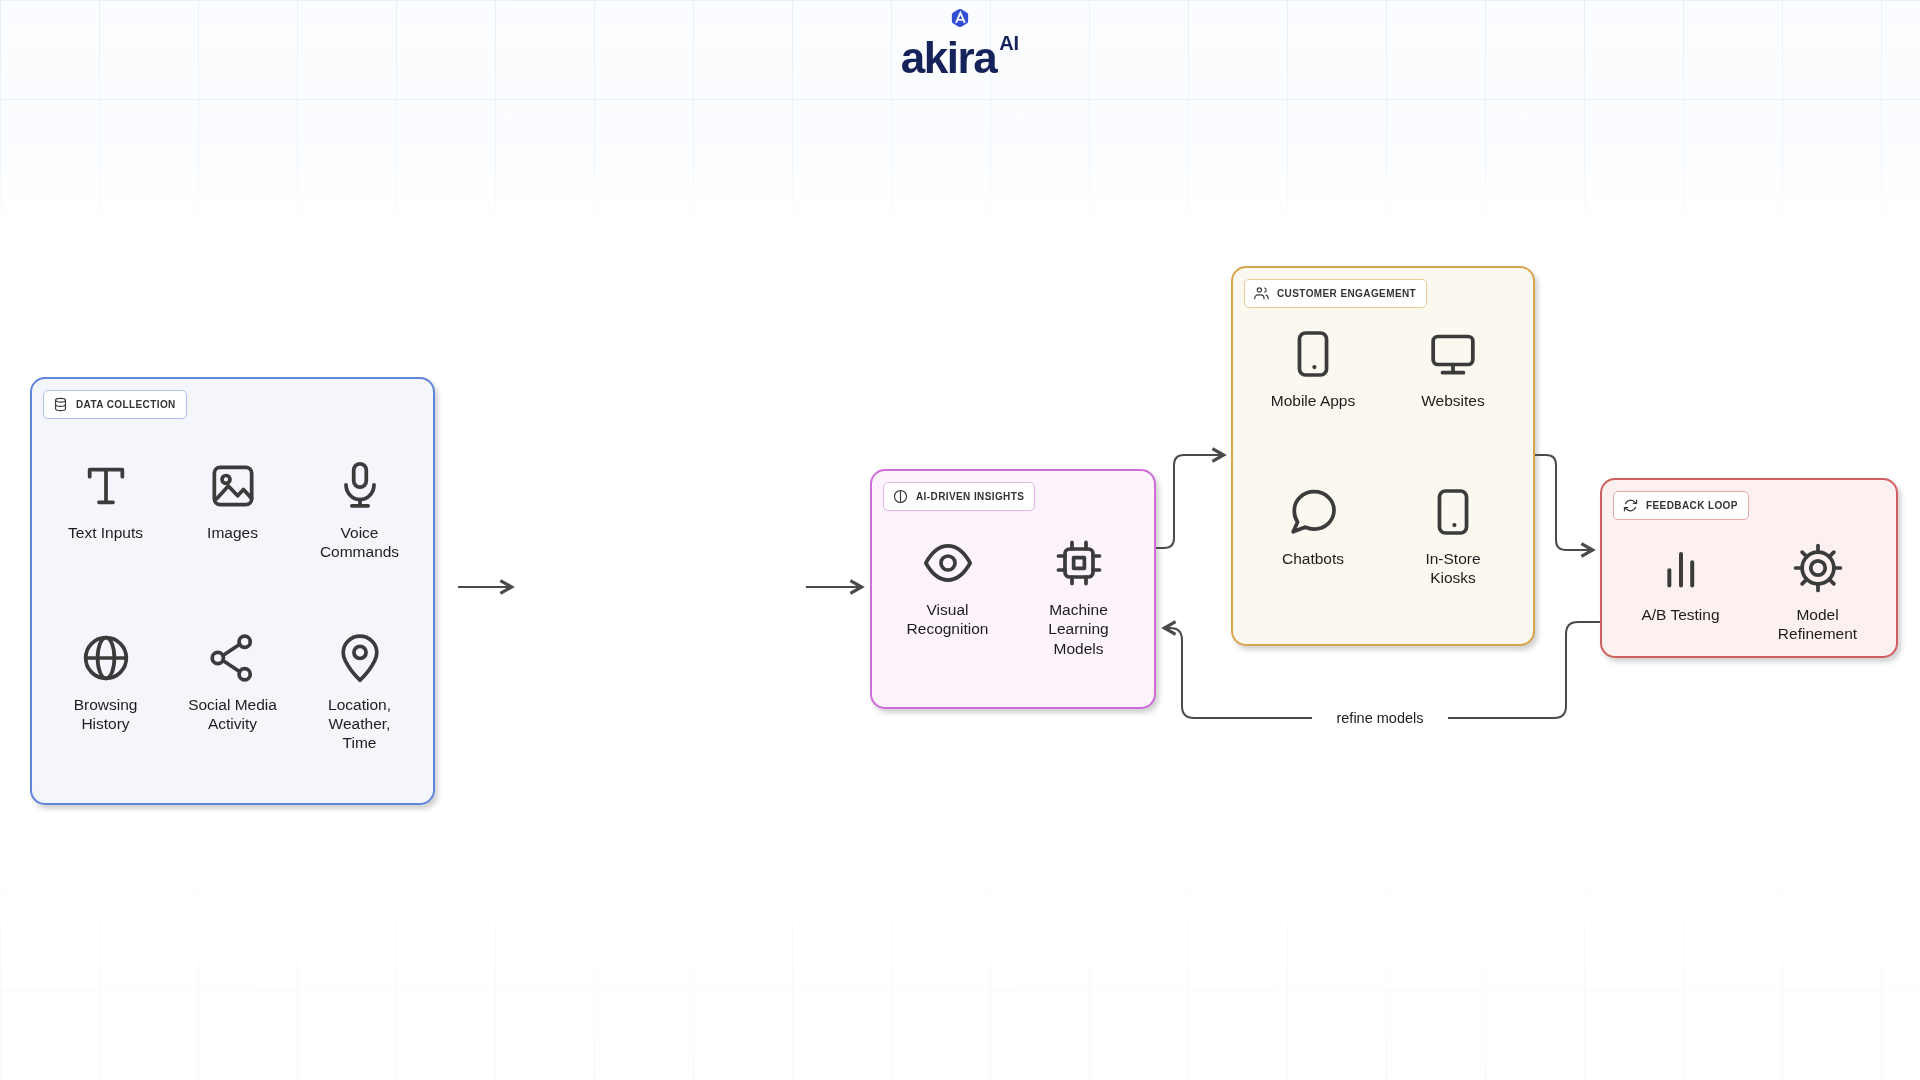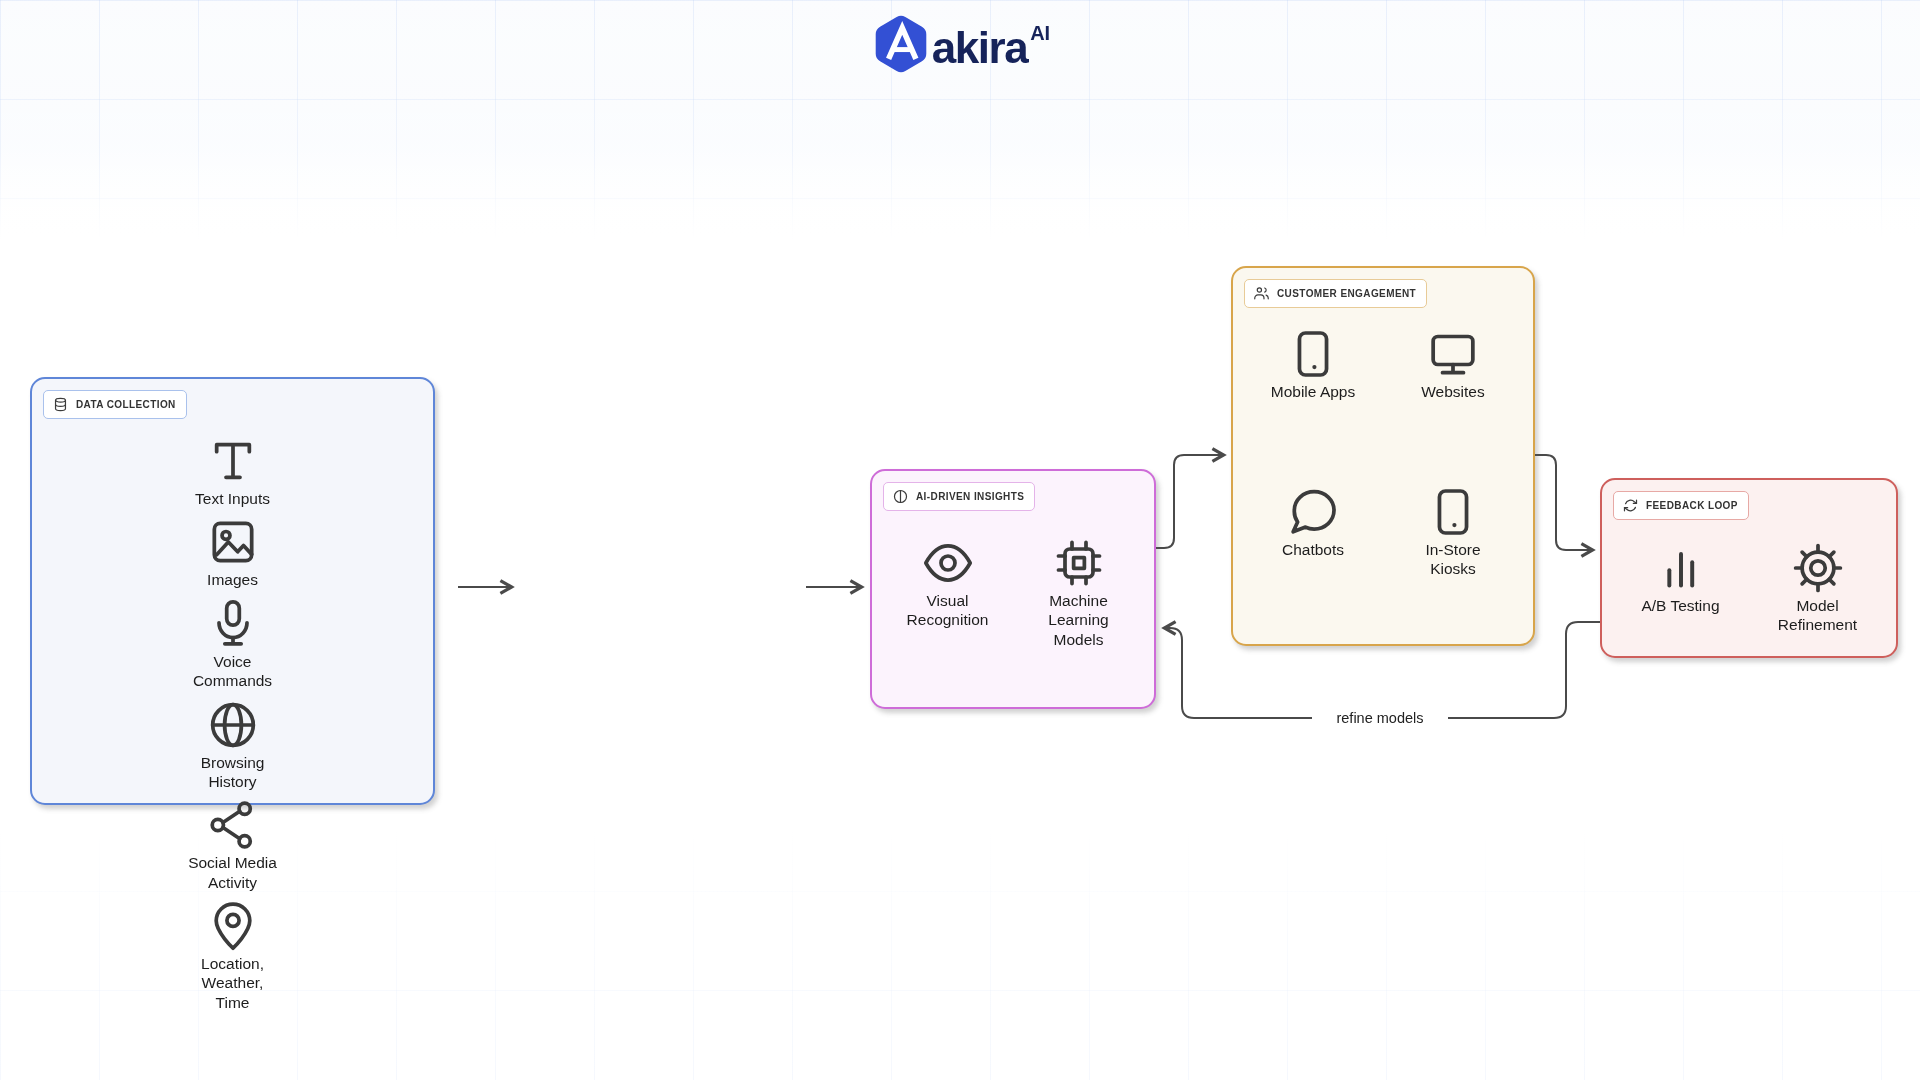--- a/index.html
+++ b/index.html
@@ -18,21 +18,21 @@
     background:linear-gradient(180deg,
       rgba(255,255,255,.35) 0px,
       rgba(255,255,255,.55) 150px,
       #ffffff 240px,
       #ffffff 830px,
       rgba(255,255,255,.82) 930px,
       rgba(255,255,255,.68) 1080px); }
 
   
   .header { position:absolute; top:8px; left:0; right:0; height:72px;
-            display:flex; justify-content:center; align-items:center; z-index:5; }
+            display:flex; justify-content:center; align-items:center; z-index:5;flex-direction:column; }
   .logo-mark { width:62px; height:62px; display:block; }
   .wordmark { display:flex; align-items:flex-start; color:#16235a; font-weight:800;
               font-size:44px; letter-spacing:-1.5px; line-height:1; padding-top:8px; }
   .wordmark .sup { font-size:20px; letter-spacing:0; margin-left:3px; margin-top:-3px; }
 
   
   .stage { position:absolute; inset:0; z-index:2; }
   .box { position:absolute; border:2px solid var(--bc,#888); background:var(--bg,#fff);
          border-radius:15px; box-shadow:3px 4px 5px rgba(90,90,90,.28); }
   #box-collection  { left:30px;   top:377px; width:405px; height:428px;padding-left:17px; }
@@ -41,28 +41,28 @@
   #box-engagement  { left:1231px; top:266px; width:304px; height:380px; }
   #box-feedback    { left:1600px; top:478px; width:298px; height:180px; }
 
   .chip { position:absolute; top:11px; left:11px; display:flex; align-items:center; gap:7px;
           background:#ffffff; border:1px solid var(--chip-bc,#ccc); border-radius:5px;
           padding:5px 10px 5px 8px; }
   .chip-label { font-size:10px; font-weight:700; color:#333333; letter-spacing:.4px; white-space:nowrap; }
   .chip-ic { width:17px; height:17px; color:#3b3b3b; flex:0 0 auto; }
 
   .items { position:absolute; left:10px; right:10px; bottom:8px; display:grid; }
-  #box-collection  .items { top:48px;  grid-template-columns:repeat(1,1fr); grid-template-rows:1fr 1fr; }
+  #box-collection  .items { top:73px;  grid-template-columns:repeat(3,1fr); grid-template-rows:1fr 1fr; }
   #box-integration .items { top:50px;  grid-template-columns:1fr 1fr; }
   #box-insights    .items { top:58px;  grid-template-columns:1fr 1fr; }
   #box-engagement  .items { top:52px;  grid-template-columns:1fr 1fr; grid-template-rows:1fr 1fr; }
   #box-feedback    .items { top:54px;  grid-template-columns:1fr 1fr; }
 
   .item { display:flex; flex-direction:column; align-items:center; justify-content:flex-start;
-          text-align:center; padding-top:6px; }
+          text-align:center; gap:9px; padding-top:6px; }
   .ic { color:#3b3b3b; }
   .ic.big { width:56px; height:56px; }
   .ilabel { font-size:15.5px; color:#1d1d1d; line-height:1.25; max-width:106px; }
 
   
   .wires { position:absolute; inset:0; z-index:1; pointer-events:none; }
   .wires path { stroke:#4a4a4a; stroke-width:2; fill:none; }
   .refine-label { position:absolute; left:1380px; top:718px; transform:translate(-50%,-50%);
                   font-size:14.5px; color:#222222; background:transparent; z-index:3; white-space:nowrap; }
 

